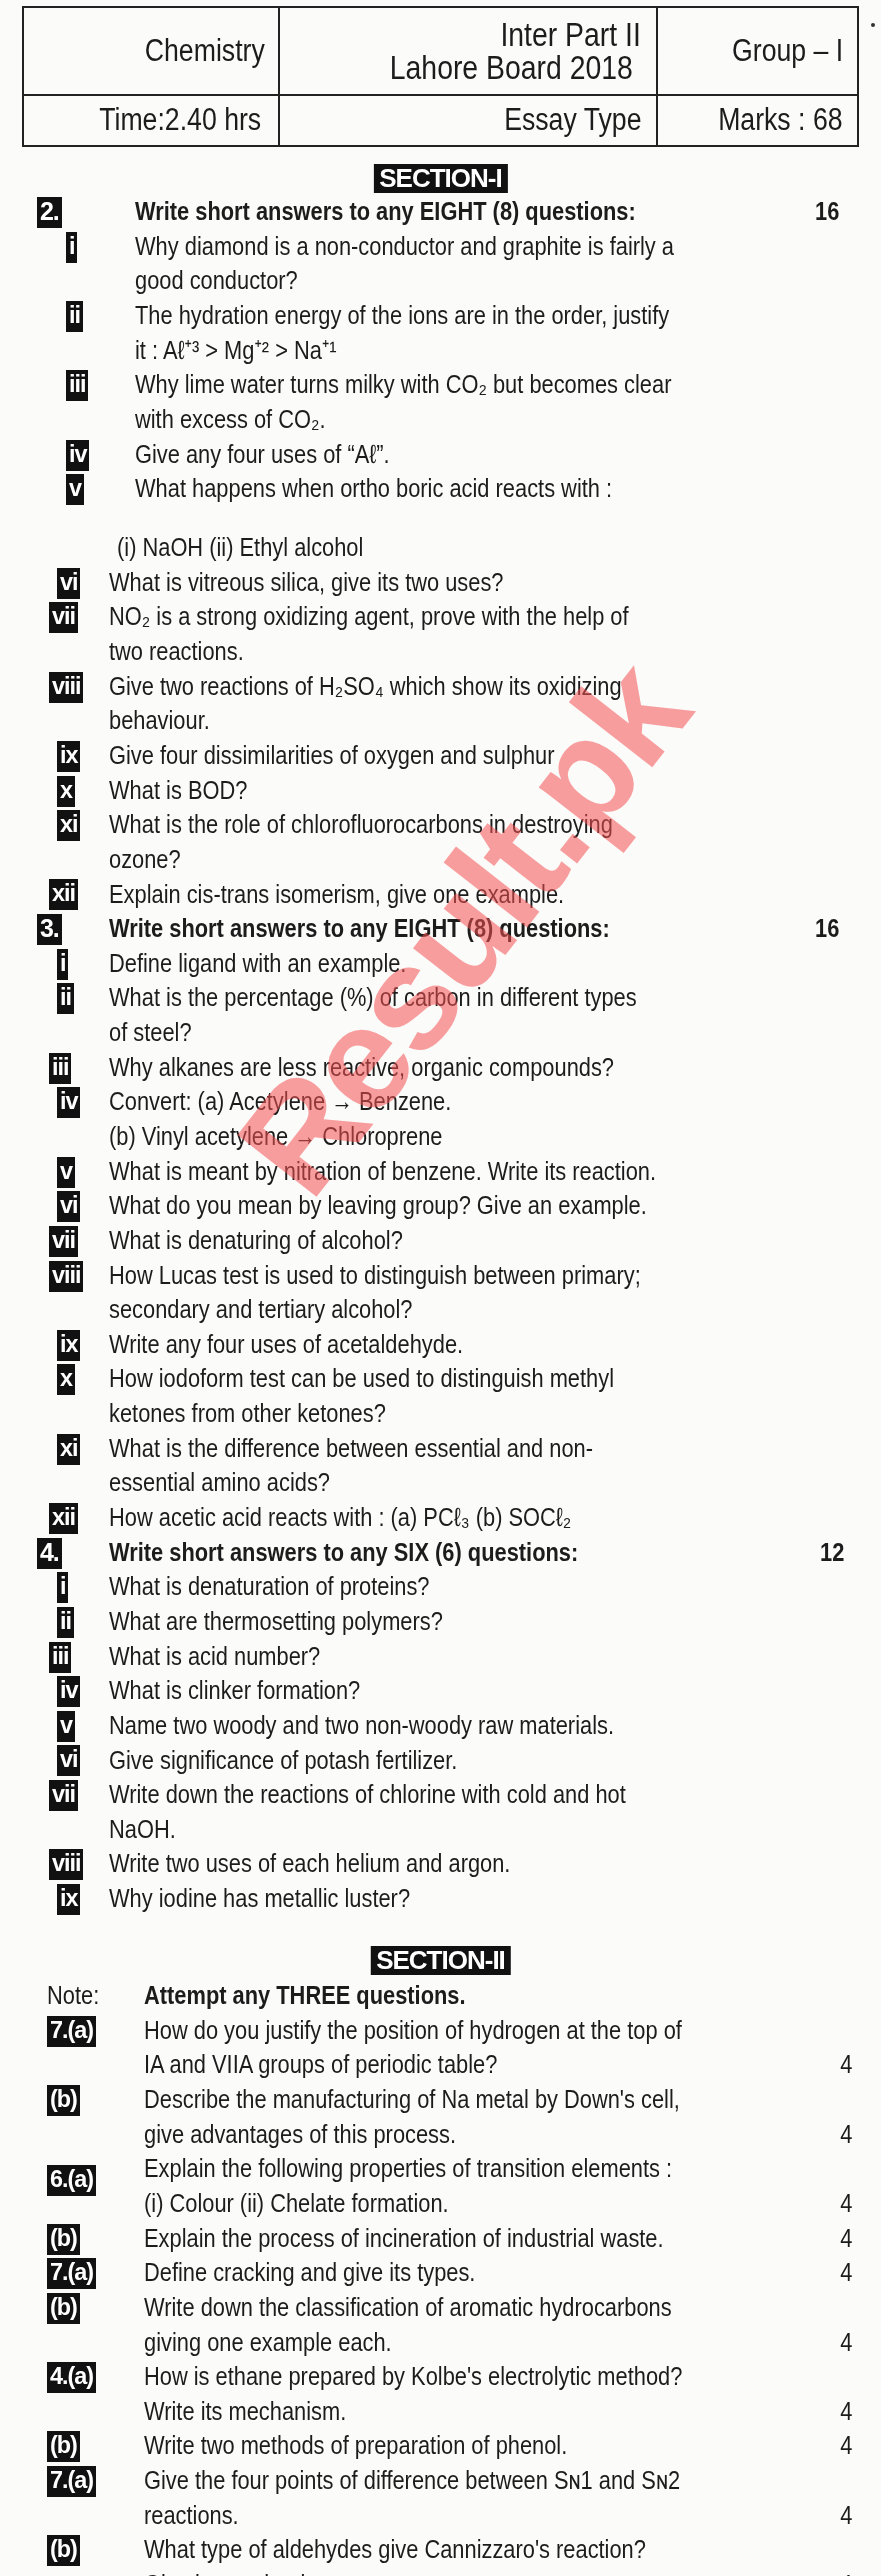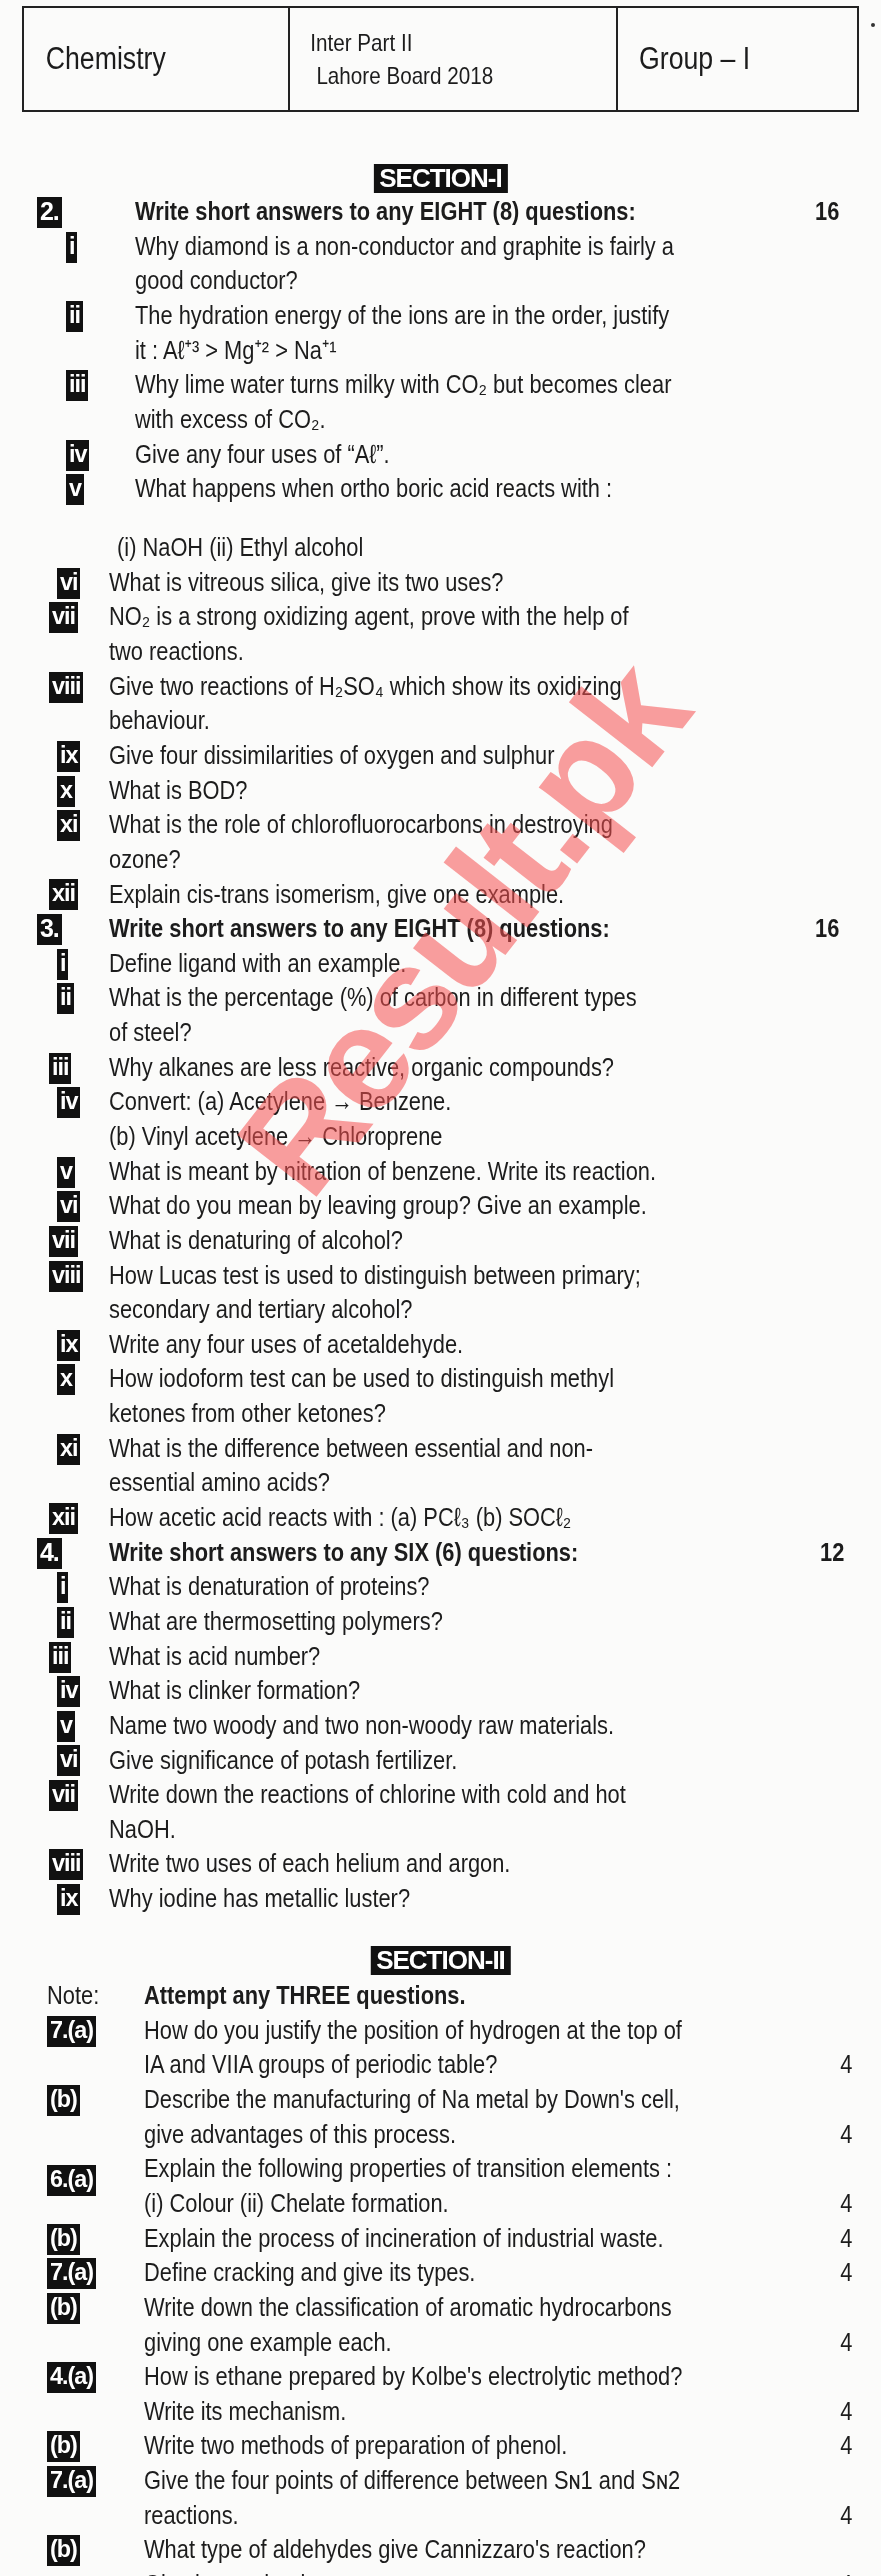--- a/index.html
+++ b/index.html
@@ -1,25 +1,25 @@
 <!DOCTYPE html>
 <html><head>
 <meta charset="utf-8">
 <style>
   html, body { margin:0; padding:0; background:#fbfbfa; }
   body { width:881px; height:2576px; position:relative; overflow:hidden;
          font-family:"Liberation Sans", sans-serif; color:#1c1c1c; }
   .header-table { position:absolute; left:21.5px; top:5.9px; width:837px; border-collapse:collapse;
                   border:2px solid #222; }
-  .header-table td { border:2px solid #222; text-align:left; font-size:31px; padding:12px;
+  .header-table td { border:2px solid #222; text-align:right; font-size:31px; padding:4px;
                      transform-origin:center; }
   .header-table tr.r1 td { height:78px; }
   .header-table tr.r2 td { height:41px; }
   .header-table .c1 { width:162px; }
-  .header-table .c2 { width:170px; font-size:24px; line-height:33px; }
+  .header-table .c2 { width:170px; font-size:33px; line-height:33px; }
   .header-table .c3 { width:144px; }
   .cond { display:inline-block; transform:scaleX(0.86); white-space:nowrap; }
   .section-badge { position:absolute; left:50%; transform:translateX(-50%);
                    background:#111; color:#fff; font-weight:bold; font-size:26px;
                    padding:0 5.9px; line-height:29px; letter-spacing:-1px; }
   .content { position:absolute; left:0; top:0; width:881px; }
   .badge { position:absolute; background:#111; color:#fff; font-weight:bold; font-size:23.4px;
            line-height:29px; height:31px; padding:0 2.9px; text-align:center; letter-spacing:-1px; }
   .badge.q { font-size:25px; }
   .text { position:absolute; font-size:26px; line-height:33px; white-space:nowrap;
@@ -39,20 +39,25 @@
 
 <table class="header-table">
   <tbody>
       <tr class="r1">
     <td class="c1"><span class="cond">Chemistry</span></td>
     <td class="c2">
       <span class="cond">Inter Part II</span><br>
       <span class="cond">Lahore Board 2018</span>
     </td>
     <td class="c3"><span class="cond">Group – I</span></td>
+  </tr>
+  <tr class="r2">
+    <td><span class="cond">Time:2.40 hrs</span></td>
+    <td><span class="cond">Essay Type</span></td>
+    <td><span class="cond">Marks : 68</span></td>
   </tr>
 </tbody>
   </table>
 
 <div class="dot" style="left:871px;top:23.4px;"></div>
 
 <div id="content" class="content">
     <div class="section-badge" style="top: 164px;">SECTION-I</div>
     <div class="badge q" style="top: 197px; left: 37px;">2.</div>
     <div class="text bold" style="top: 195px; left: 135px;">Write short answers to any EIGHT (8) questions:</div>

